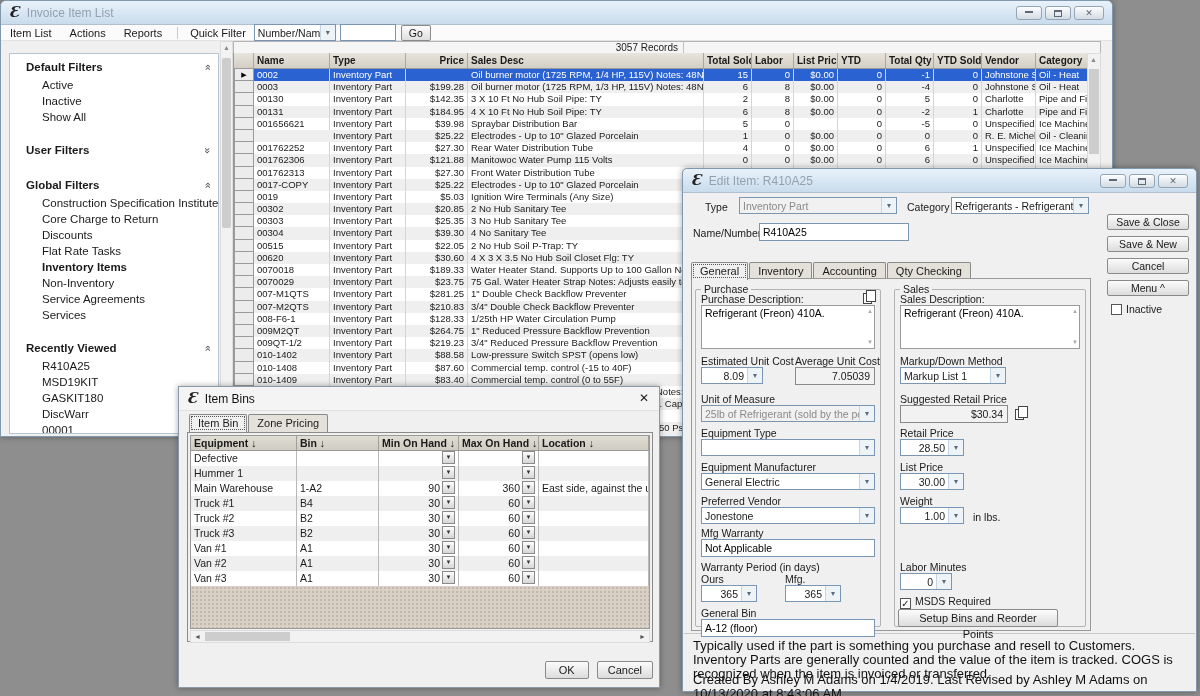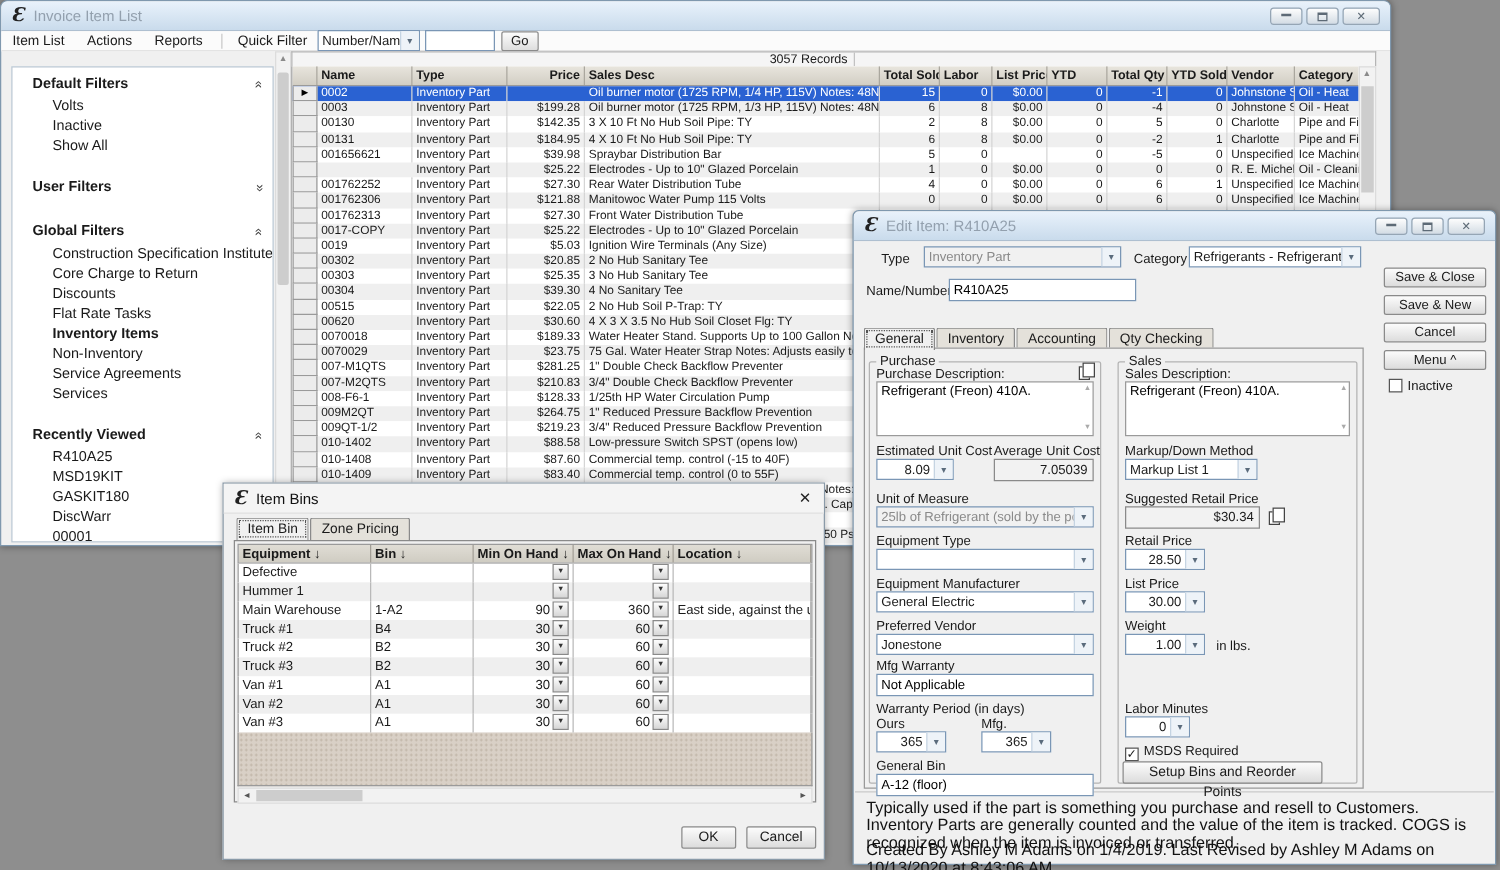--- a/index.html
+++ b/index.html
@@ -134,21 +134,21 @@
     <input id="qf-input" value="" style="">
     <span id="go-btn">Go</span>
   </div>
 
   <div id="sidebar">
       <div class="sb-section">
         <div class="sb-head">
           <span class="sb-title">Default Filters</span>
           <span class="chev up">»</span>
         </div>
-        <div class="sb-item">Volts</div>
+        <div class="sb-item">Active</div>
         <div class="sb-item">Inactive</div>
         <div class="sb-item">Show All</div>
       </div>
       <div class="sb-section">
         <div class="sb-head">
           <span class="sb-title">User Filters</span>
           <span class="chev down">»</span>
         </div>
       </div>
       <div class="sb-section">

